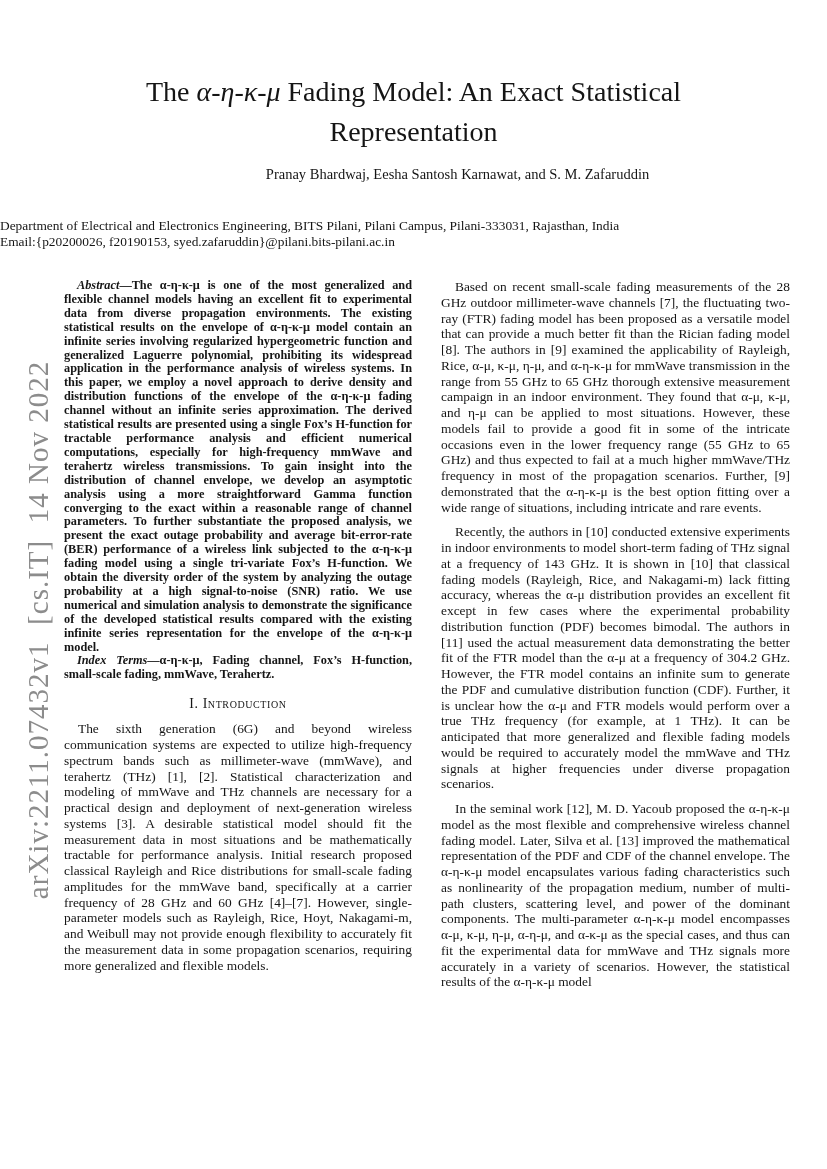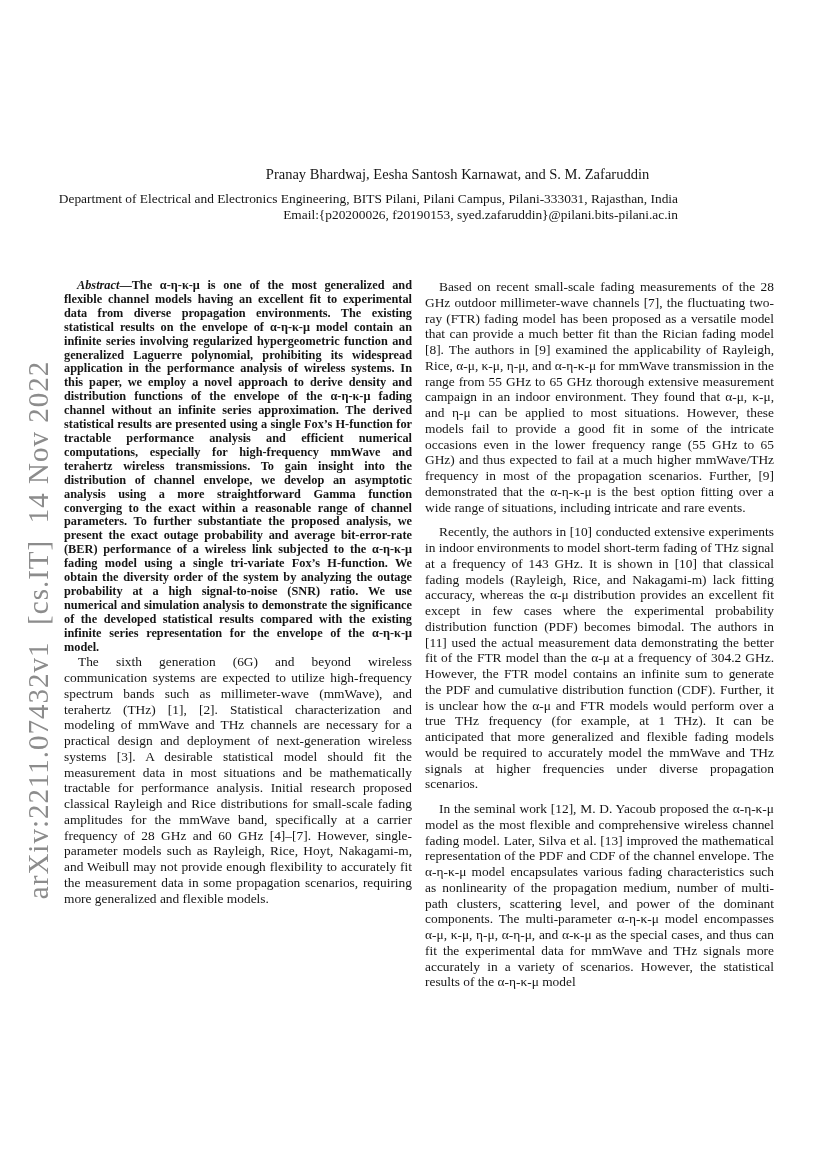--- a/index.html
+++ b/index.html
@@ -45,32 +45,32 @@
     position: absolute;
     top: 166px;
     left: 0;
     width: 827px;
     text-align: center;
     font-size: 14.5px;
     padding-left: 44px;
   }
   .affil {
     position: absolute;
-    top: 191px;
+    top: 218px;
     left: 0;
     width: 678px;
-    text-align: right;
+    text-align: left;
     font-size: 13.4px;
     line-height: 16px;
   }
 
   
   .col { position: absolute; top: 279px; }
   .col-left  { left: 64px;  width: 348px; }
-  .col-right { left: 425px; width: 349px; }
+  .col-right { left: 441px; width: 349px; }
 
   .abstract, .idx {
     font-size: 12.3px;
     line-height: 13.9px;
     font-weight: bold;
     text-align: justify;
     text-indent: 13px;
     margin: 0;
   }
   .lbl { font-style: italic; }
@@ -103,30 +103,33 @@
     text-indent: 8px;
   }
 </style>
 </head>
 <body>
 
 <div class="page">
 
   <div class="watermark">arXiv:2211.07432v1  [cs.IT]  14 Nov 2022</div>
 
+  <h1 class="title"><span>The </span><span class="math">α-η-κ-μ</span><span> Fading Model: An Exact Statistical Representation</span></h1>
 
   <div class="authors">Pranay Bhardwaj, Eesha Santosh Karnawat, and S. M. Zafaruddin</div>
 
   <div class="affil">
     <div>Department of Electrical and Electronics Engineering, BITS Pilani, Pilani Campus, Pilani-333031, Rajasthan, India</div>
     <div>Email:{p20200026, f20190153, syed.zafaruddin}@pilani.bits-pilani.ac.in</div>
   </div>
 
   <div class="col col-left">
     <p class="abstract"><span class="lbl">Abstract</span><span>—The α-η-κ-μ is one of the most generalized and flexible channel models having an excellent fit to experimental data from diverse propagation environments. The existing statistical results on the envelope of α-η-κ-μ model contain an infinite series involving regularized hypergeometric function and generalized Laguerre polynomial, prohibiting its widespread application in the performance analysis of wireless systems. In this paper, we employ a novel approach to derive density and distribution functions of the envelope of the α-η-κ-μ fading channel without an infinite series approximation. The derived statistical results are presented using a single Fox’s H-function for tractable performance analysis and efficient numerical computations, especially for high-frequency mmWave and terahertz wireless transmissions. To gain insight into the distribution of channel envelope, we develop an asymptotic analysis using a more straightforward Gamma function converging to the exact within a reasonable range of channel parameters. To further substantiate the proposed analysis, we present the exact outage probability and average bit-error-rate (BER) performance of a wireless link subjected to the α-η-κ-μ fading model using a single tri-variate Fox’s H-function. We obtain the diversity order of the system by analyzing the outage probability at a high signal-to-noise (SNR) ratio. We use numerical and simulation analysis to demonstrate the significance of the developed statistical results compared with the existing infinite series representation for the envelope of the α-η-κ-μ model.</span></p>
+    <p class="idx"><span class="lbl">Index Terms</span><span>—α-η-κ-μ, Fading channel, Fox’s H-function, small-scale fading, mmWave, Terahertz.</span></p>
+    <h2 class="section-heading"><span>I.</span> <span>Introduction</span></h2>
     <p class="body-para">The sixth generation (6G) and beyond wireless communication systems are expected to utilize high-frequency spectrum bands such as millimeter-wave (mmWave), and terahertz (THz) [1], [2]. Statistical characterization and modeling of mmWave and THz channels are necessary for a practical design and deployment of next-generation wireless systems [3]. A desirable statistical model should fit the measurement data in most situations and be mathematically tractable for performance analysis. Initial research proposed classical Rayleigh and Rice distributions for small-scale fading amplitudes for the mmWave band, specifically at a carrier frequency of 28 GHz and 60 GHz [4]–[7]. However, single-parameter models such as Rayleigh, Rice, Hoyt, Nakagami-m, and Weibull may not provide enough flexibility to accurately fit the measurement data in some propagation scenarios, requiring more generalized and flexible models.</p>
   </div>
 
   <div class="col col-right">
     <p class="body-para">Based on recent small-scale fading measurements of the 28 GHz outdoor millimeter-wave channels [7], the fluctuating two-ray (FTR) fading model has been proposed as a versatile model that can provide a much better fit than the Rician fading model [8]. The authors in [9] examined the applicability of Rayleigh, Rice, α-μ, κ-μ, η-μ, and α-η-κ-μ for mmWave transmission in the range from 55 GHz to 65 GHz thorough extensive measurement campaign in an indoor environment. They found that α-μ, κ-μ, and η-μ can be applied to most situations. However, these models fail to provide a good fit in some of the intricate occasions even in the lower frequency range (55 GHz to 65 GHz) and thus expected to fail at a much higher mmWave/THz frequency in most of the propagation scenarios. Further, [9] demonstrated that the α-η-κ-μ is the best option fitting over a wide range of situations, including intricate and rare events.</p>
     <p class="body-para">Recently, the authors in [10] conducted extensive experiments in indoor environments to model short-term fading of THz signal at a frequency of 143 GHz. It is shown in [10] that classical fading models (Rayleigh, Rice, and Nakagami-m) lack fitting accuracy, whereas the α-μ distribution provides an excellent fit except in few cases where the experimental probability distribution function (PDF) becomes bimodal. The authors in [11] used the actual measurement data demonstrating the better fit of the FTR model than the α-μ at a frequency of 304.2 GHz. However, the FTR model contains an infinite sum to generate the PDF and cumulative distribution function (CDF). Further, it is unclear how the α-μ and FTR models would perform over a true THz frequency (for example, at 1 THz). It can be anticipated that more generalized and flexible fading models would be required to accurately model the mmWave and THz signals at higher frequencies under diverse propagation scenarios.</p>
     <p class="body-para">In the seminal work [12], M. D. Yacoub proposed the α-η-κ-μ model as the most flexible and comprehensive wireless channel fading model. Later, Silva et al. [13] improved the mathematical representation of the PDF and CDF of the channel envelope. The α-η-κ-μ model encapsulates various fading characteristics such as nonlinearity of the propagation medium, number of multi-path clusters, scattering level, and power of the dominant components. The multi-parameter α-η-κ-μ model encompasses α-μ, κ-μ, η-μ, α-η-μ, and α-κ-μ as the special cases, and thus can fit the experimental data for mmWave and THz signals more accurately in a variety of scenarios. However, the statistical results of the α-η-κ-μ model</p>
   </div>
 
 

